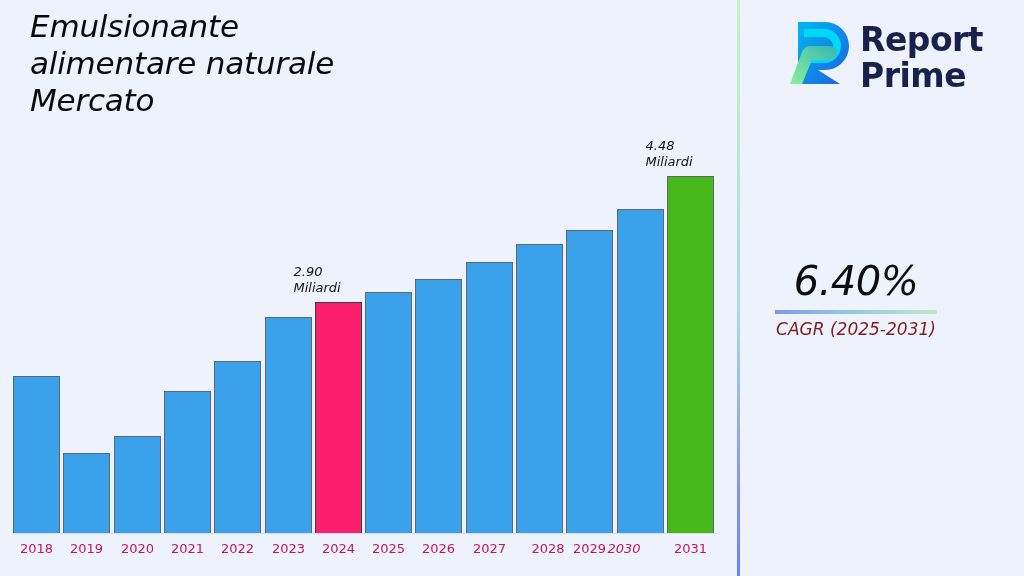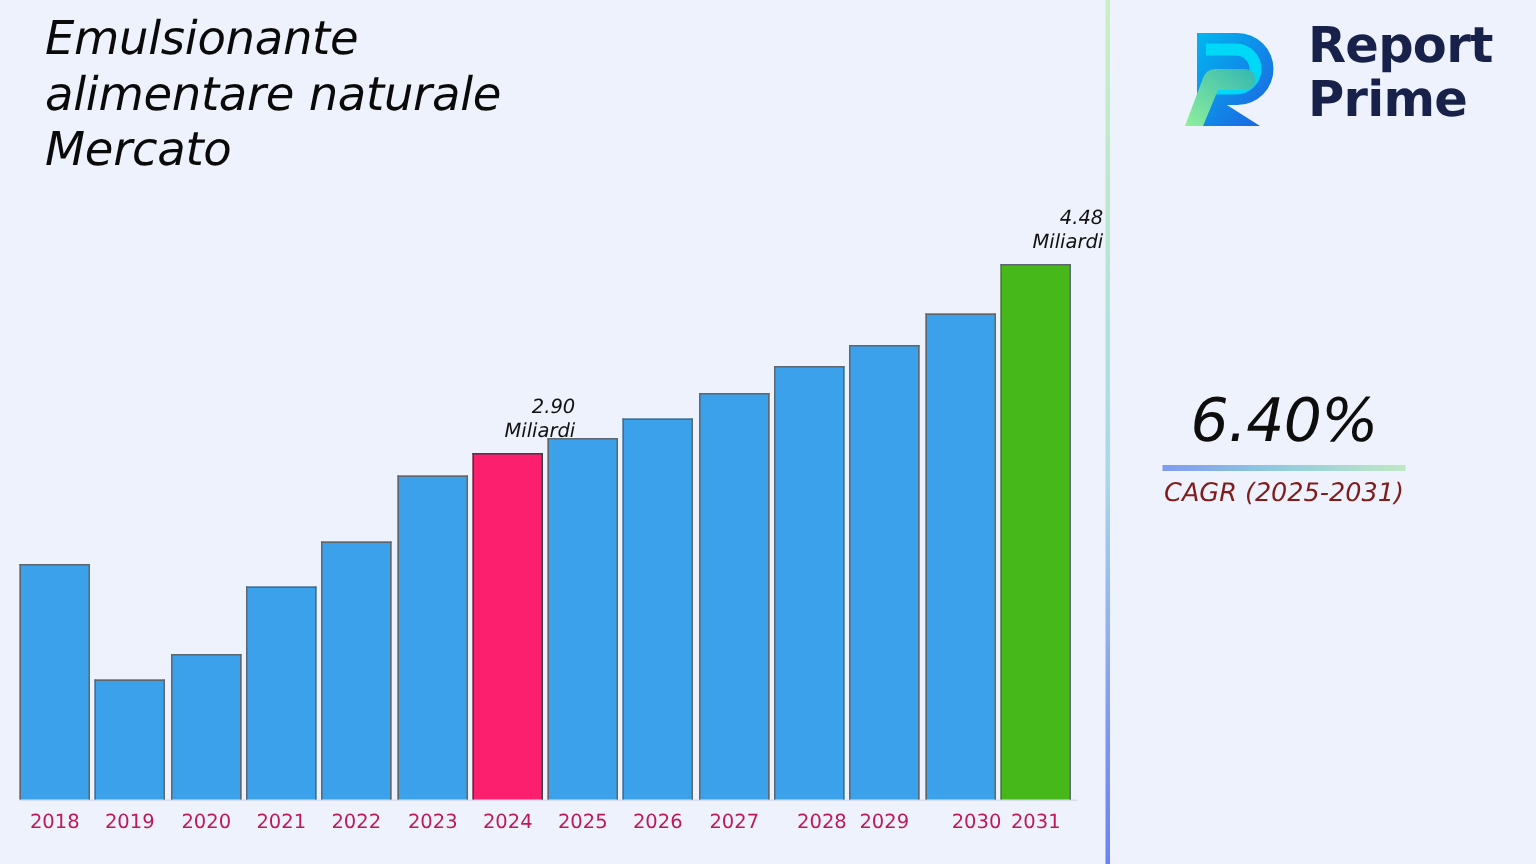--- a/index.html
+++ b/index.html
@@ -68,21 +68,21 @@
     box-sizing: border-box;
     border: 1px solid #5e6670;
     border-bottom: none;
   }
   .bar.blue   { background: #3ba1ea; }
   .bar.pink   { background: #fb1f6e; border-color: #3a3f46; }
   .bar.green  { background: #47b81a; border-color: #5e6670; }
 
   .bar-value-label {
     position: absolute;
-    text-align: right;
+    text-align: left;
     font-family: "DejaVu Sans", sans-serif;
     font-style: italic;
     font-weight: 400;
     font-size: 13px;
     line-height: 16px;
     color: #111111;
     white-space: pre-line;
     width: 90px;
   }
 
@@ -113,22 +113,21 @@
     top: 0;
     width: 284px;
     height: 576px;
   }
 
   #logo-block {
     position: absolute;
     left: 38px;
     top: 12px;
     display: flex;
-    align-items: flex-start;
-    gap: 12px;
+    align-items: flex-end;
   }
   #logo-mark {
     width: 82px;
     height: 82px;
     flex: none;
   }
   #logo-text {
     font-family: "DejaVu Sans", sans-serif;
     font-weight: bold;
     font-size: 33px;
@@ -202,21 +201,21 @@
         <div class="x-tick" style="left: 363.5px;">2025</div>
         <div class="bar blue" title="2026: 3.19" style="left: 415px; width: 47px; top: 279px; height: 254px; background: rgb(59, 161, 234);"></div>
         <div class="x-tick" style="left: 413.5px;">2026</div>
         <div class="bar blue" title="2027: 3.4" style="left: 466px; width: 47px; top: 262px; height: 271px; background: rgb(59, 161, 234);"></div>
         <div class="x-tick" style="left: 464.5px;">2027</div>
         <div class="bar blue" title="2028: 3.63" style="left: 516px; width: 47px; top: 244px; height: 289px; background: rgb(59, 161, 234);"></div>
         <div class="x-tick" style="left: 514.5px; text-align: right;">2028</div>
         <div class="bar blue" title="2029: 3.8" style="left: 566px; width: 47px; top: 230px; height: 303px; background: rgb(59, 161, 234);"></div>
         <div class="x-tick" style="left: 564.5px;">2029</div>
         <div class="bar blue" title="2030: 4.06" style="left: 617px; width: 47px; top: 209px; height: 324px; background: rgb(59, 161, 234);"></div>
-        <div class="x-tick" style="left: 626px;">2030</div>
+        <div class="x-tick" style="left: 599px; font-style: italic;">2030</div>
         <div class="bar green" title="2031: 4.48" style="left: 667px; width: 47px; top: 176px; height: 357px; background: rgb(71, 184, 26);"></div>
         <div class="bar-value-label" style="left: 645.5px; top: 138px;">4.48
 Miliardi</div>
         <div class="x-tick" style="left: 665.5px;">2031</div>
       </div>
 
   </div>
 
   <div id="divider"></div>
 

